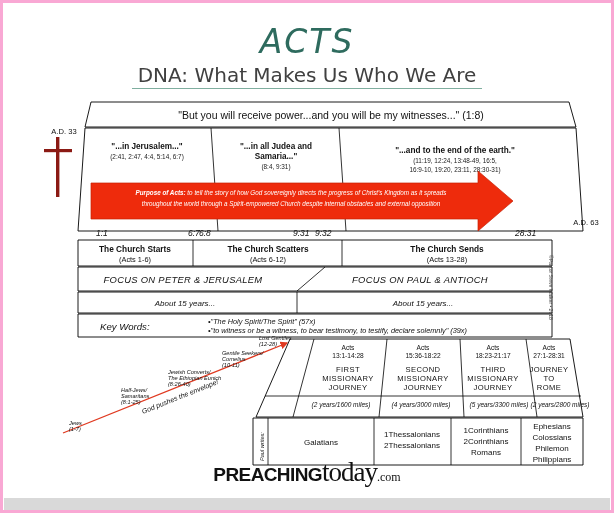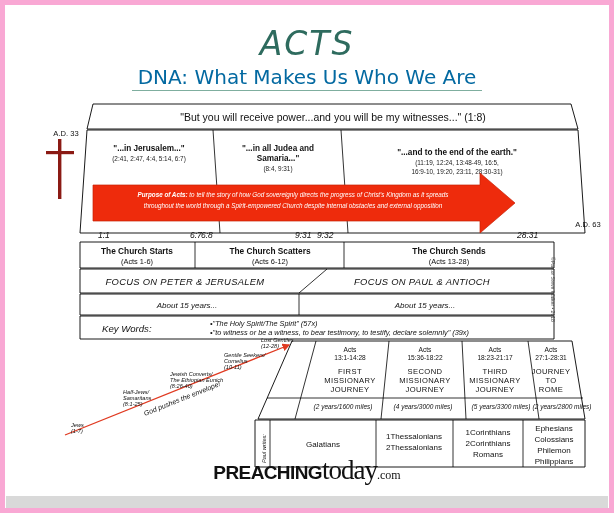--- a/index.html
+++ b/index.html
@@ -5,39 +5,39 @@
   html,body{margin:0;padding:0;}
   body{
     width:614px;height:513px;
     background:#ffffff;
     font-family:"Liberation Sans", sans-serif;
     overflow:hidden;
     position:relative;
   }
   #frame{
     position:absolute;inset:0;
-    border:5px solid #f9a8d4;
+    border:3px solid #f9a8d4;
     box-sizing:border-box;
     background:#fff;
   }
   
   .title-wrap{position:absolute;top:22px;left:0;right:0;text-align:center;}
   .acts-title{
     font-family:"DejaVu Sans", sans-serif;
     font-style:italic;
     font-weight:400;
     font-size:33px;
     color:#2e6b5e;
     letter-spacing:2px;
     line-height:1;
   }
   .acts-sub{
     font-family:"DejaVu Sans", sans-serif;
     font-size:20px;
-    color:#0369a1;
+    color:#404040;
     line-height:1.15;
     margin-top:6px;
     display:inline-block;
     border-bottom:1px solid #7fae9f;
     padding:0 6px 1px 6px;
   }
   
   #diagram{position:absolute;left:0;top:0;width:614px;height:513px;}
   text{font-family:"Liberation Sans", sans-serif;fill:#111;}
   .ref{font-size:6.4px;fill:#222;}

